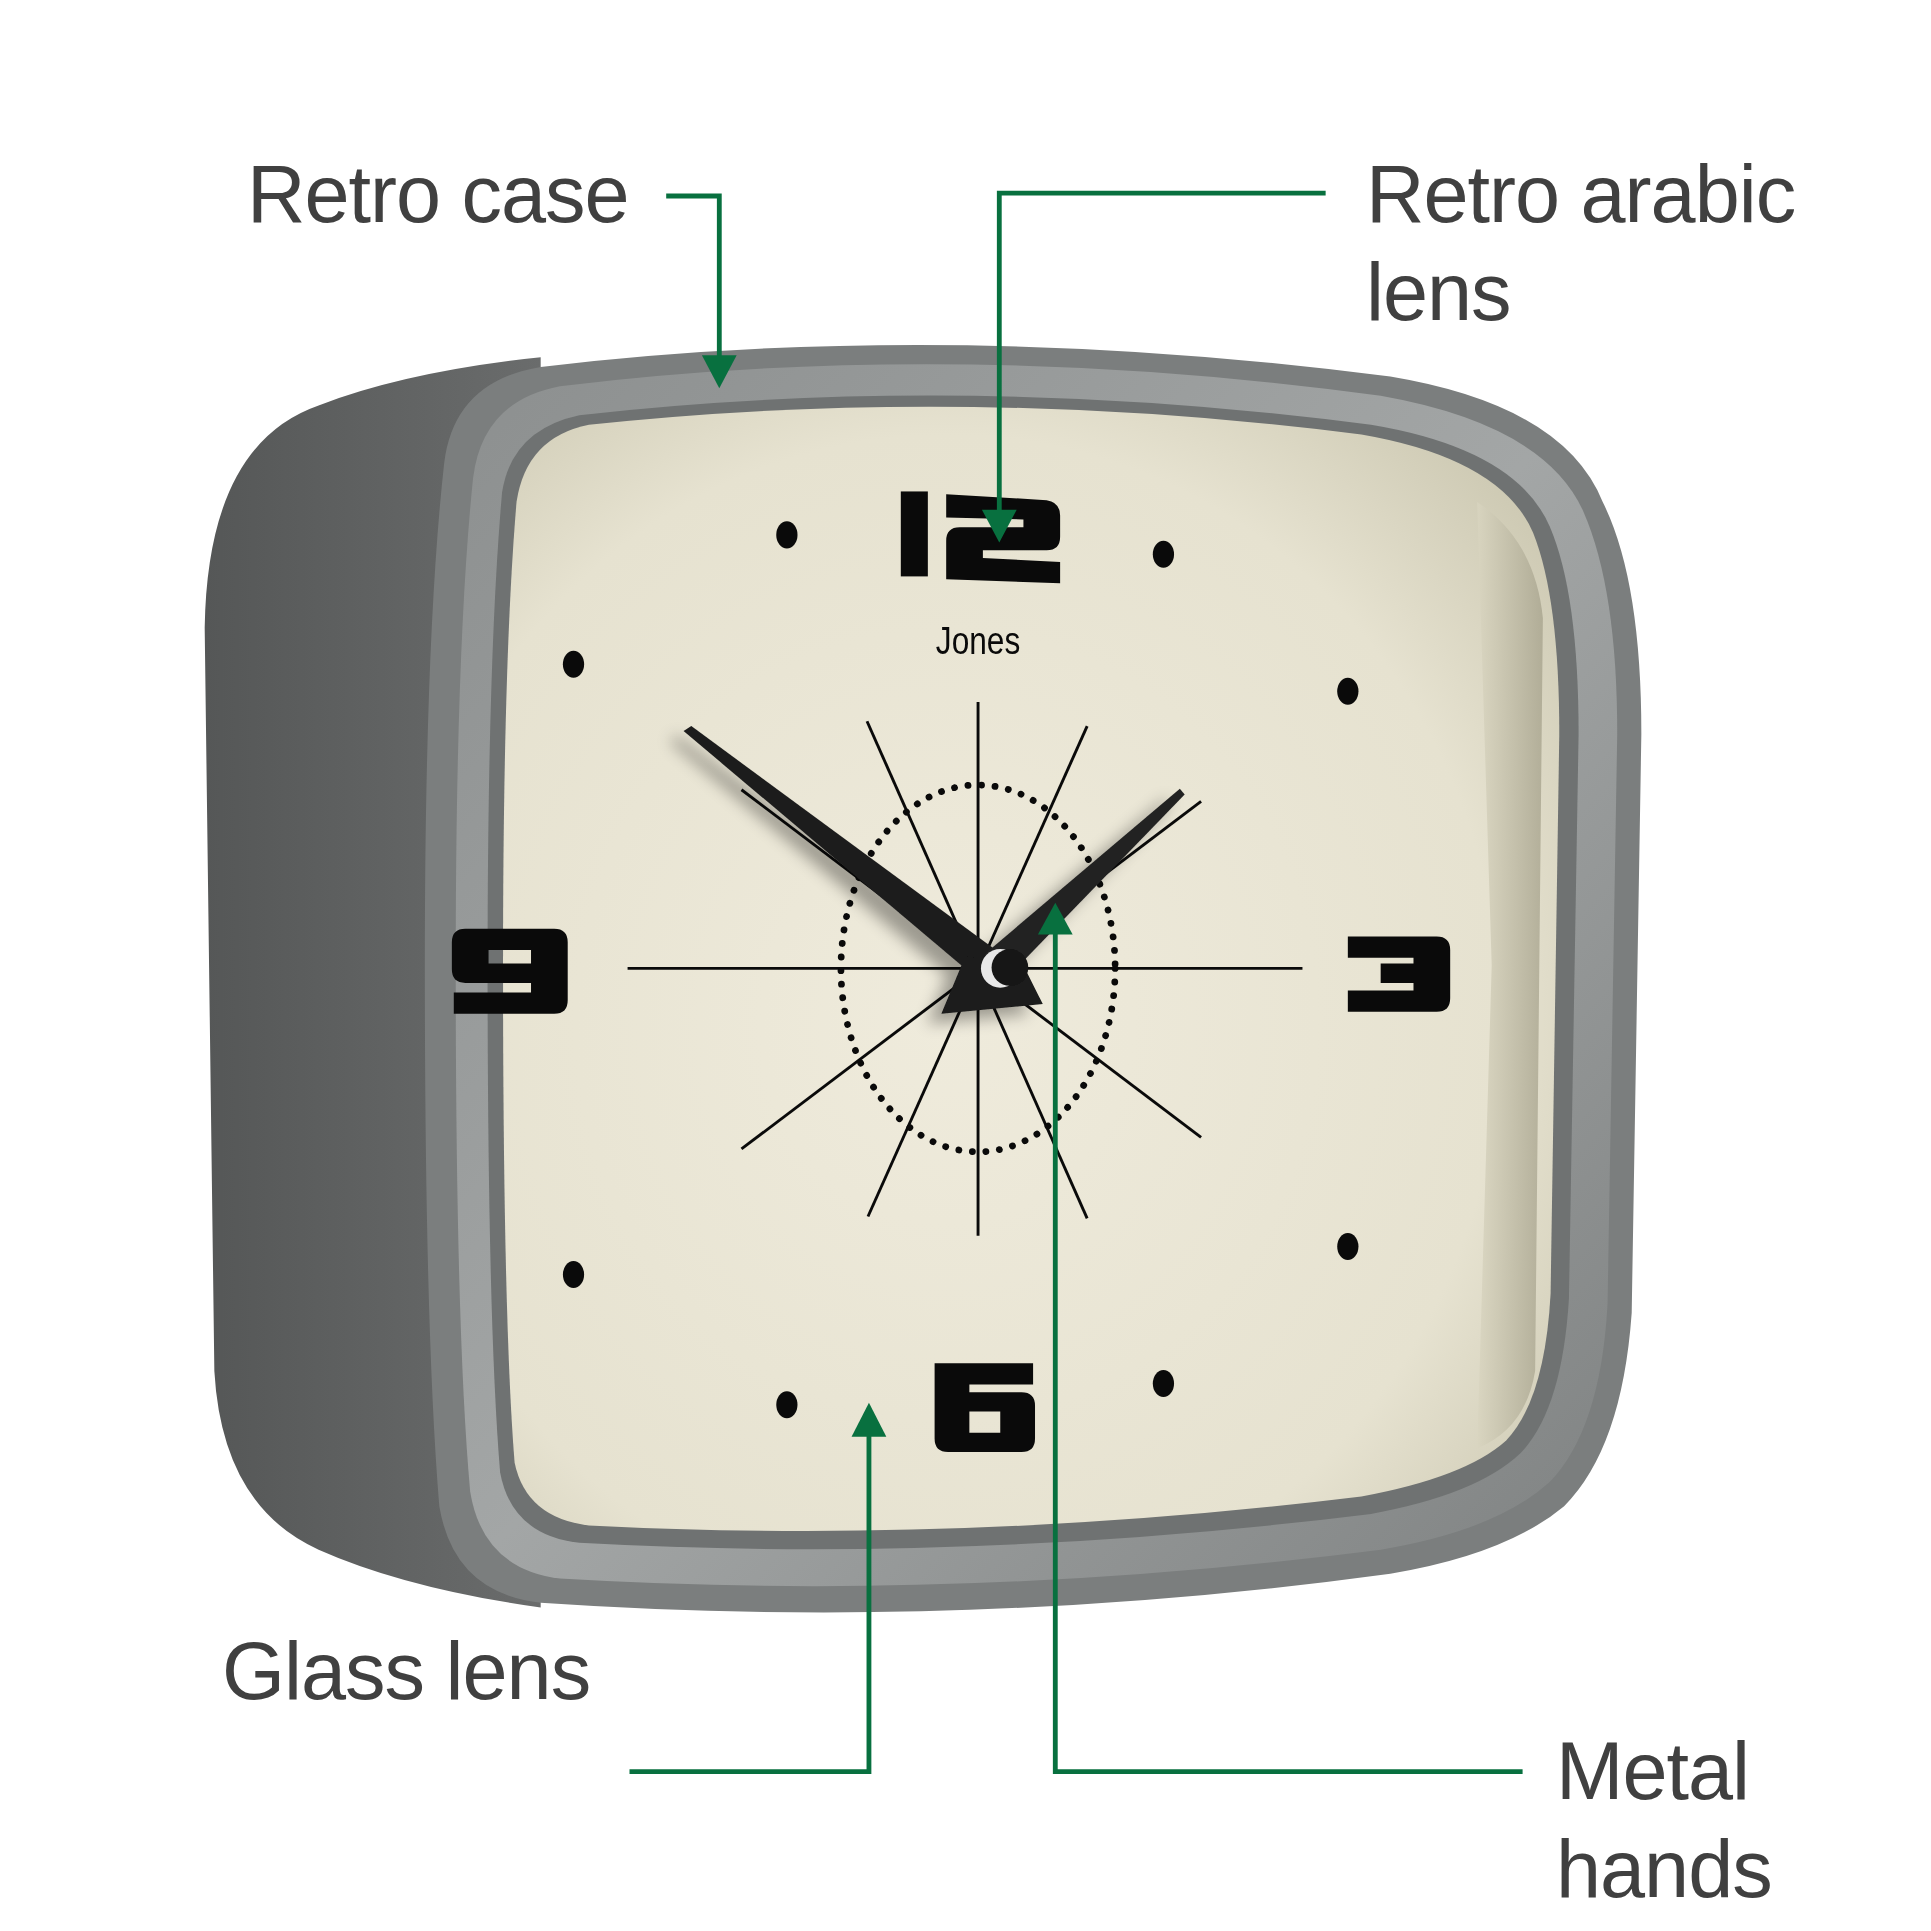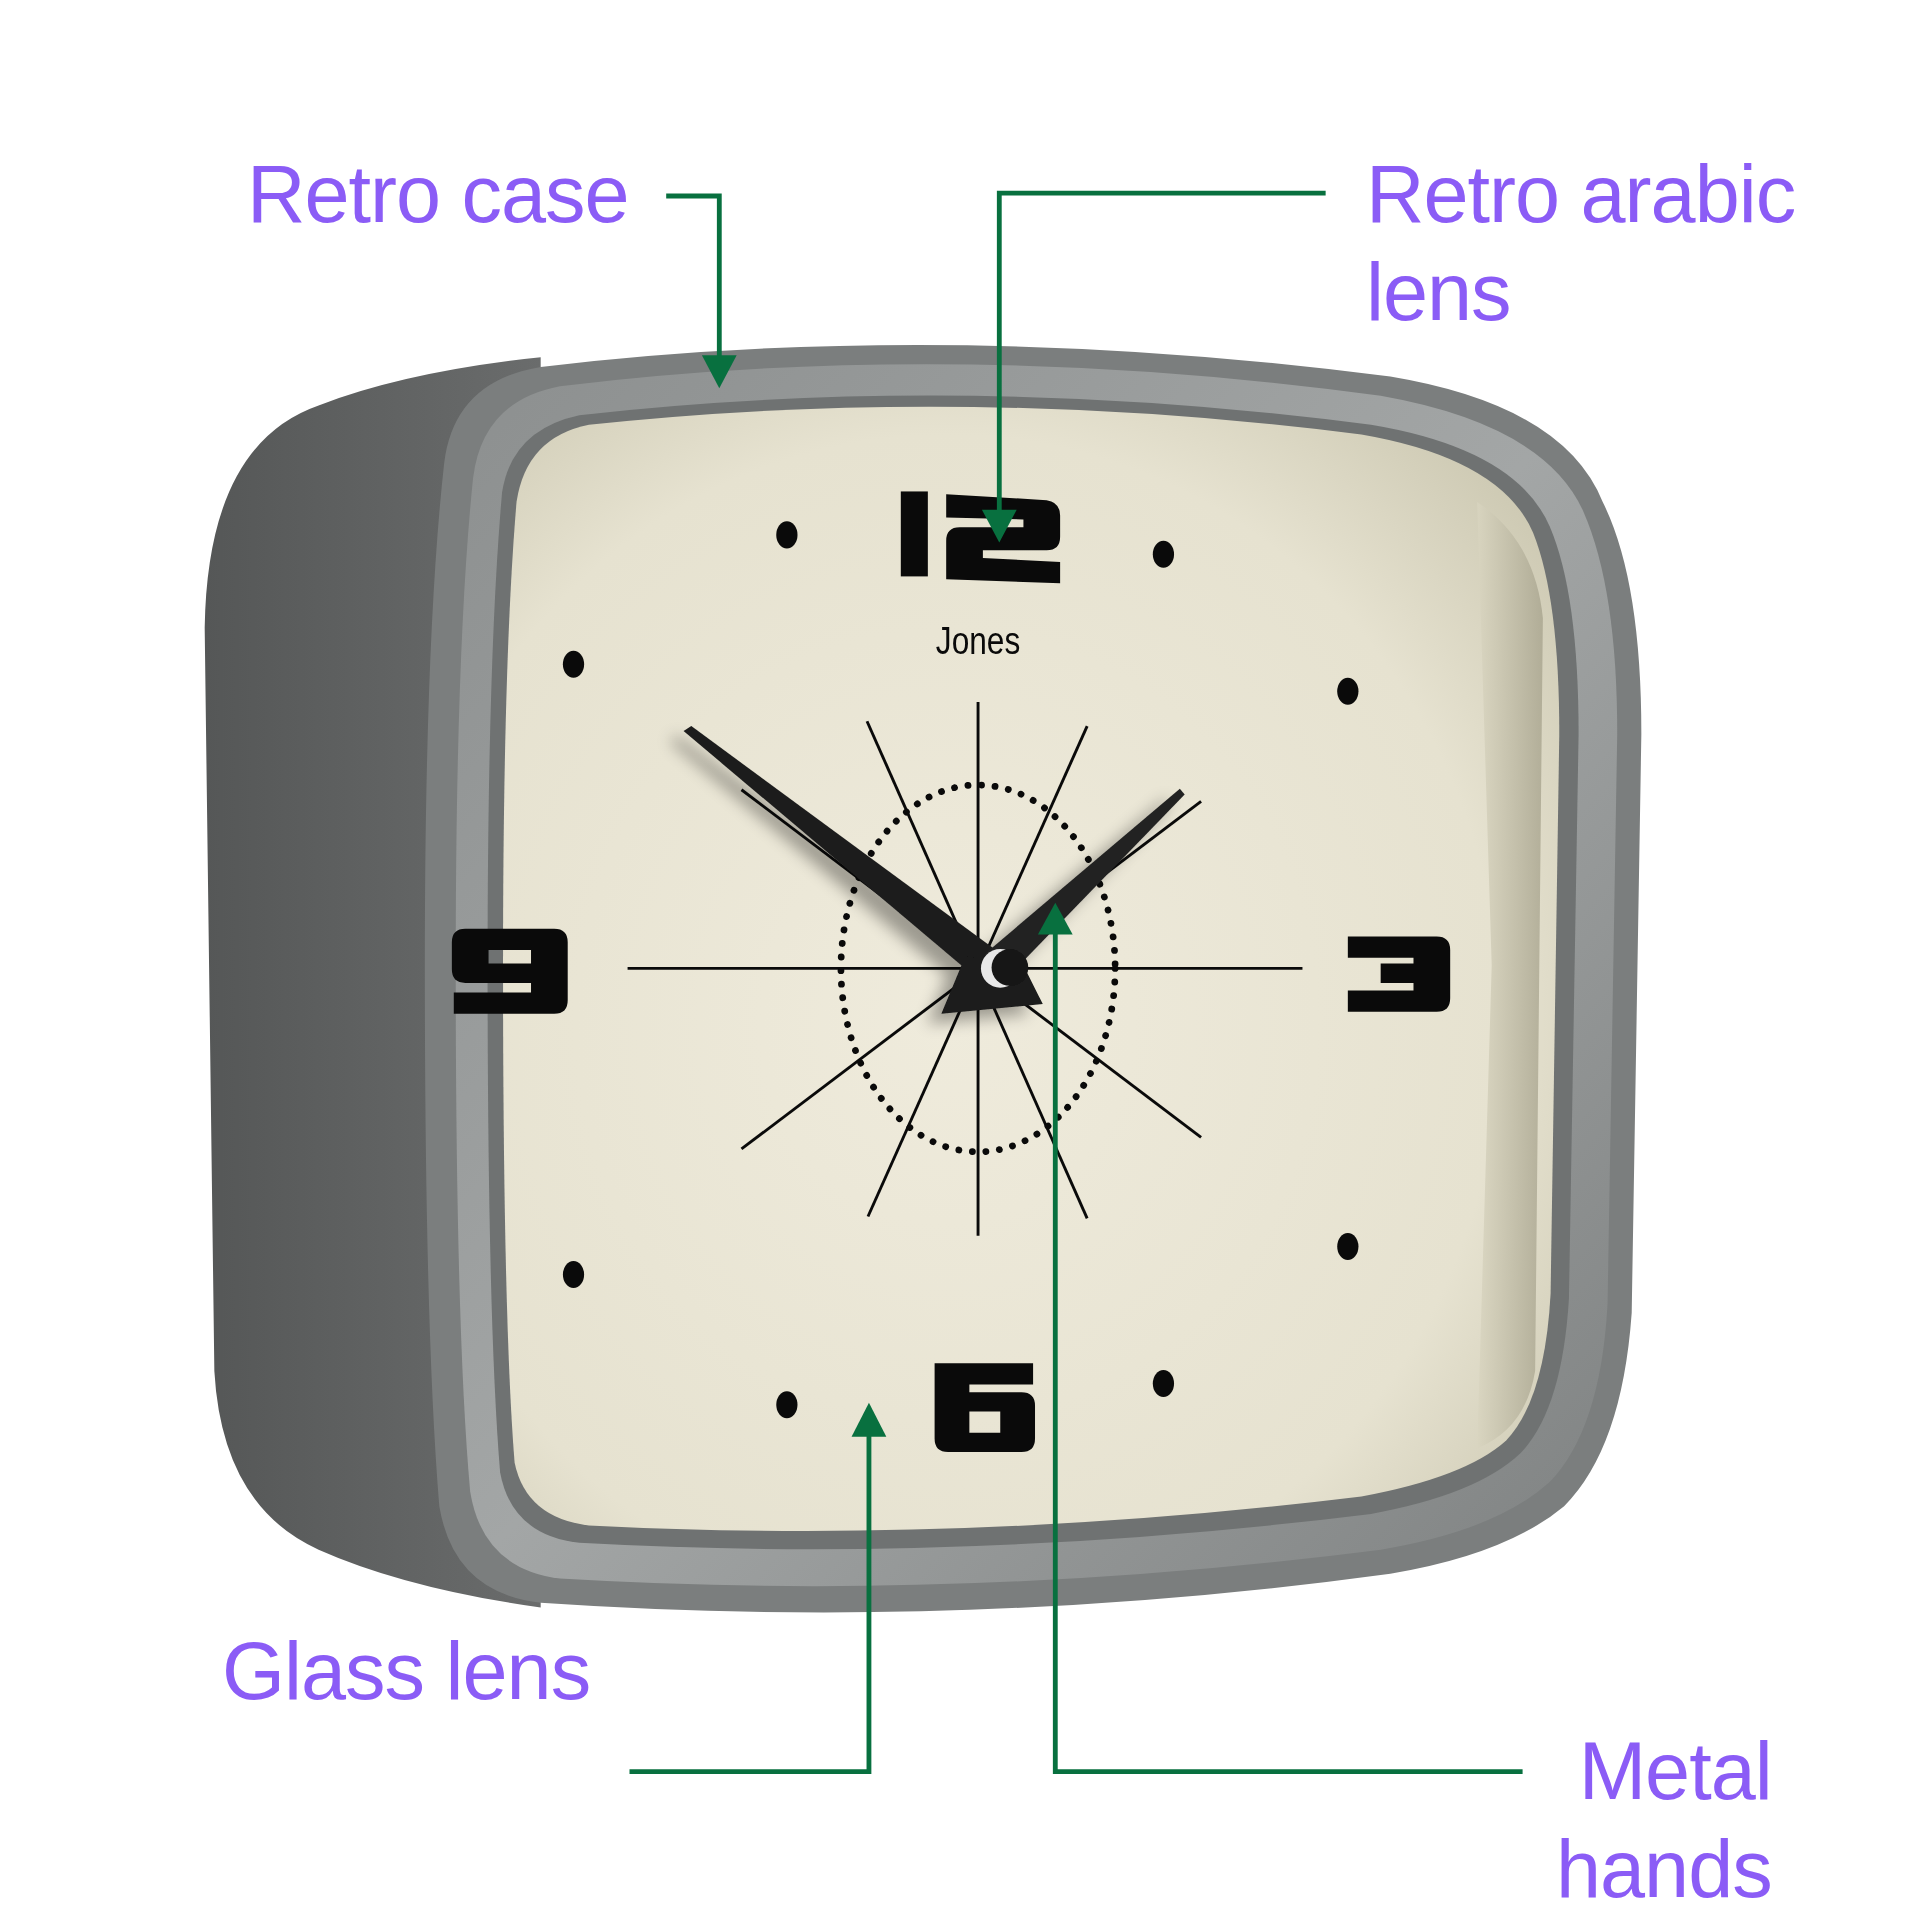--- a/index.html
+++ b/index.html
@@ -3,29 +3,29 @@
 <meta charset="utf-8">
 <style>
   html, body { margin: 0; padding: 0; background: #ffffff; }
   body { width: 1931px; height: 1931px; position: relative; overflow: hidden; font-family: "Liberation Sans", "DejaVu Sans", sans-serif; }
   #stage { position: absolute; left: 0; top: 0; width: 1931px; height: 1931px; }
   .callout-label {
     position: absolute;
     font-family: "Liberation Sans", "DejaVu Sans", sans-serif;
     font-size: 81px;
     line-height: 98px;
-    color: #8b5cf6;
+    color: #404040;
     white-space: nowrap;
     letter-spacing: -1px;
   }
   .callout-label span { display: block; }
   #label-case { left: 247px; top: 145px; }
   #label-dial { left: 1354px; top: 145px; margin-left: 12px; }
   #label-lens { left: 222px; top: 1622px; }
-  #label-hands { left: 1556px; top: 1722px; text-align: right; }
+  #label-hands { left: 1556px; top: 1722px; }
 </style>
 </head>
 <body>
 
 <div id="stage">
   <svg width="1931" height="1931" viewBox="0 0 2000 2000" xmlns="http://www.w3.org/2000/svg">
     <defs>
       <linearGradient id="sideGrad" x1="0" y1="0" x2="1" y2="0">
         <stop offset="0" stop-color="#555757"></stop>
         <stop offset="1" stop-color="#6a6c6c"></stop>

